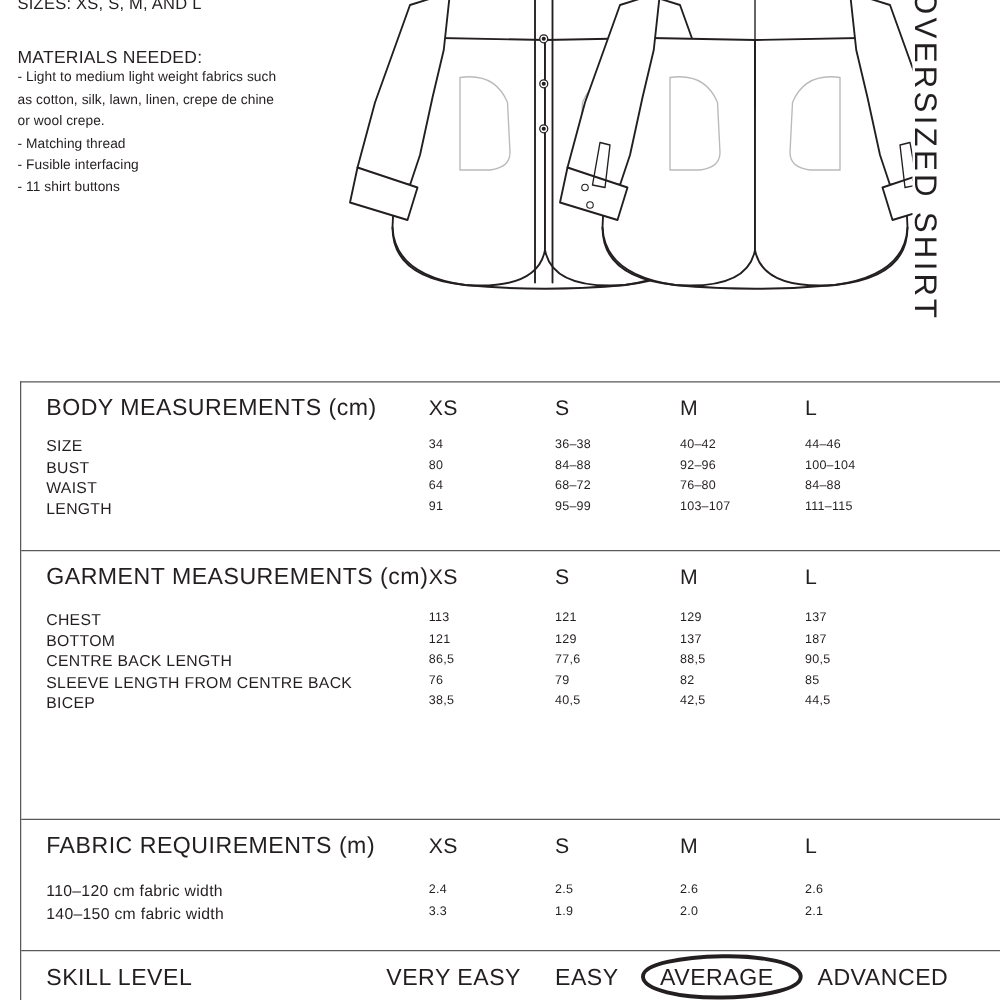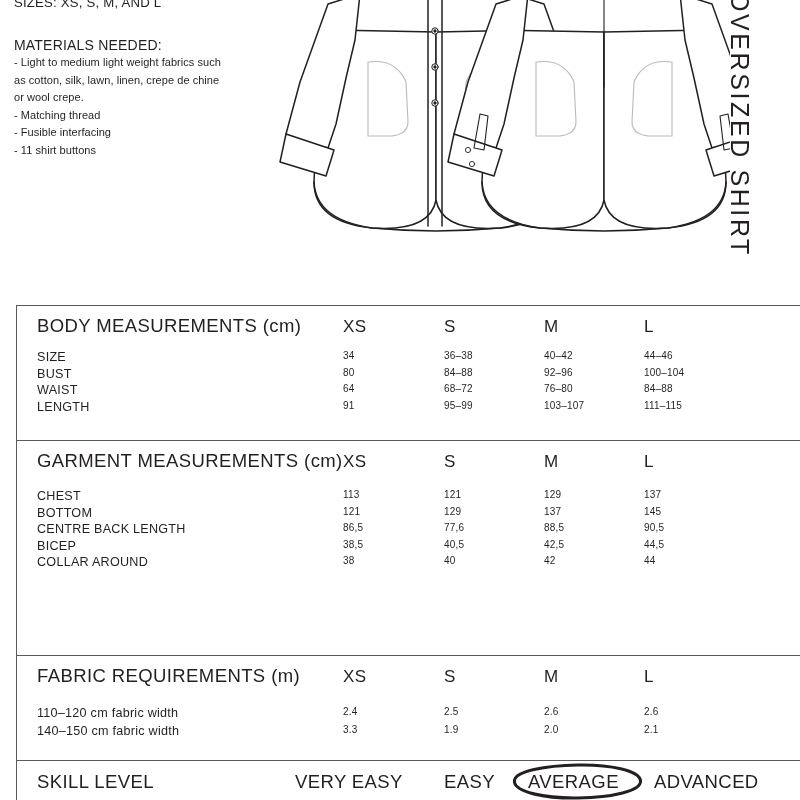--- a/index.html
+++ b/index.html
@@ -151,21 +151,21 @@
     font-size: 18.5px;
     letter-spacing: 0.4px;
   }
   .skill-opt {
     position: absolute;
     top: 10px;
     font-size: 18.5px;
     letter-spacing: 0.4px;
     white-space: nowrap;
   }
-  .s0 { left: 278px; text-align: right; }
+  .s0 { left: 292px; text-align: right; }
   .s1 { left: 427px; }
   .s2 { left: 511px; }
   .s3 { left: 637px; }
 
   .skill-circle {
     position: absolute;
     left: 495px;
     top: 0px;
     width: 132px;
     height: 40px;
@@ -327,42 +327,42 @@
         <div class="row-val c0">113</div>
         <div class="row-val c1">121</div>
         <div class="row-val c2">129</div>
         <div class="row-val c3">137</div>
       </div>
       <div class="spec-row">
         <div class="row-label">BOTTOM</div>
         <div class="row-val c0">121</div>
         <div class="row-val c1">129</div>
         <div class="row-val c2">137</div>
-        <div class="row-val c3">145</div>
+        <div class="row-val c3">187</div>
       </div>
       <div class="spec-row">
         <div class="row-label">CENTRE BACK LENGTH</div>
         <div class="row-val c0">86,5</div>
         <div class="row-val c1">77,6</div>
         <div class="row-val c2">88,5</div>
         <div class="row-val c3">90,5</div>
       </div>
       <div class="spec-row">
+        <div class="row-label">SLEEVE LENGTH FROM CENTRE BACK</div>
+        <div class="row-val c0">76</div>
+        <div class="row-val c1">79</div>
+        <div class="row-val c2">82</div>
+        <div class="row-val c3">85</div>
+      </div>
+      <div class="spec-row">
         <div class="row-label">BICEP</div>
         <div class="row-val c0">38,5</div>
         <div class="row-val c1">40,5</div>
         <div class="row-val c2">42,5</div>
         <div class="row-val c3">44,5</div>
-      </div>
-      <div class="spec-row">
-        <div class="row-label">COLLAR AROUND</div>
-        <div class="row-val c0">38</div>
-        <div class="row-val c1">40</div>
-        <div class="row-val c2">42</div>
-        <div class="row-val c3">44</div>
       </div>
     </div>
   </div>
 
   <div class="table-section" style="height:105px;">
     <div class="section-head" style="height:50px;">
       <div class="section-title">FABRIC REQUIREMENTS (m)</div>
       <div class="col-head c0">XS</div>
       <div class="col-head c1">S</div>
       <div class="col-head c2">M</div>

